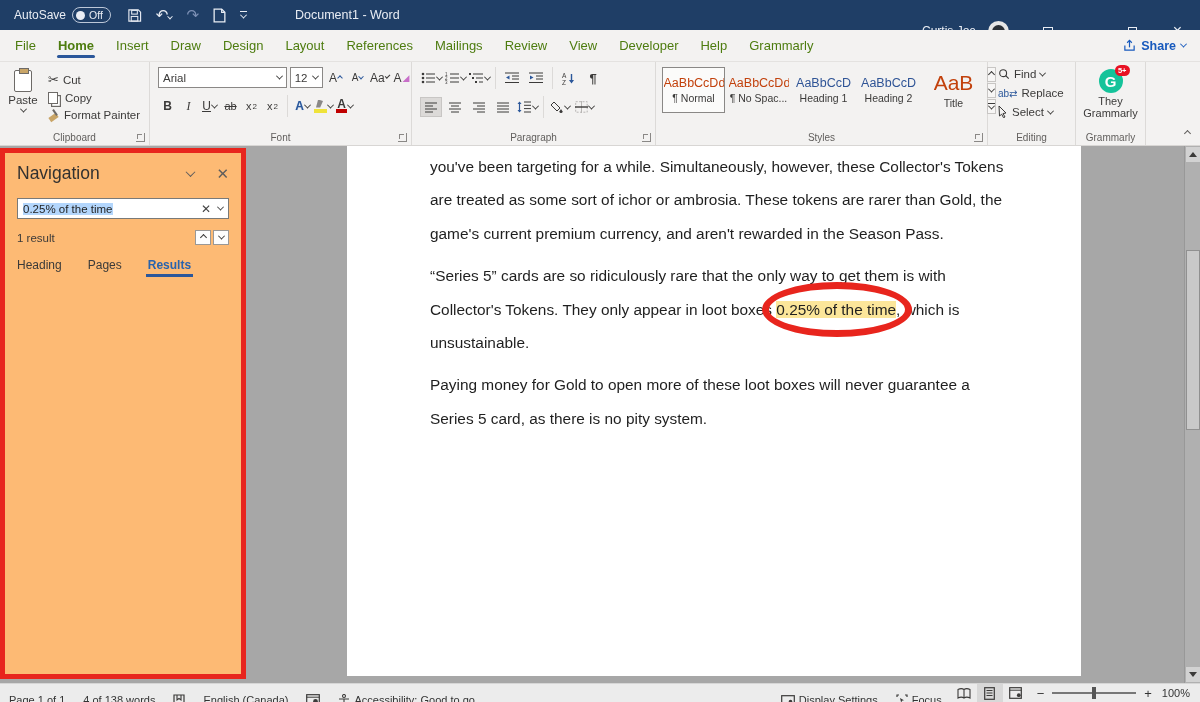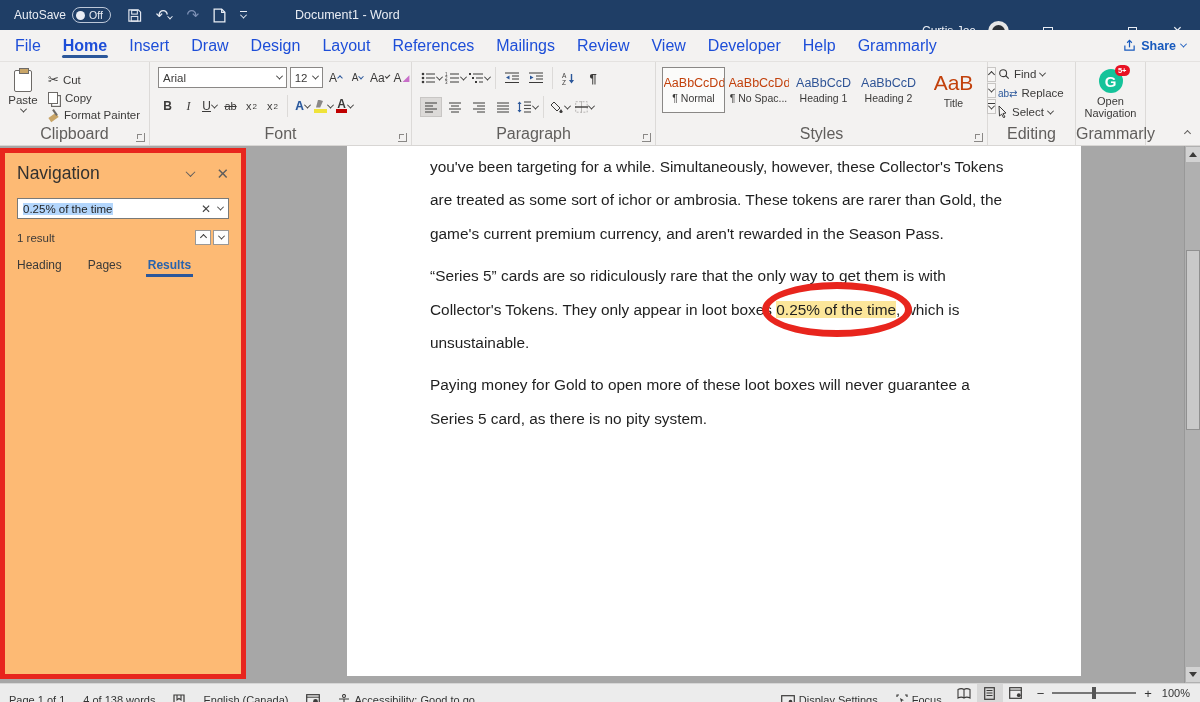--- a/index.html
+++ b/index.html
@@ -29,29 +29,29 @@
   .avatar i { width:13px; height:13px; border-radius:50%; background:#2a2f36; display:block; }
   .win-btn { width:45px; height:30px; display:flex; align-items:center; justify-content:center; color:#e9edf4; font-size:13px; }
   .ribbon-opts { width:34px; }
   .box-icon { width:10px; height:9px; border:1.2px solid #e9edf4; display:flex; align-items:flex-start; justify-content:center; }
   .minimize-line { width:10px; height:1.4px; background:#e9edf4; }
   .maximize-box { width:9px; height:9px; border:1.2px solid #e9edf4; }
 
   
   .menubar { position:absolute; top:30px; left:0; width:1200px; height:32px; background:#f3f2f1; display:flex; align-items:center; border-bottom:1px solid #e4e2e0; }
   .menu-tabs { display:flex; align-items:center; height:100%; margin-left:4px; }
-  .menu-tab { padding:0 11px; height:100%; display:flex; align-items:center; font-size:16px; color:#1d4ed8; position:relative; }
+  .menu-tab { padding:0 11px; height:100%; display:flex; align-items:center; font-size:13px; color:#4d7c0f; position:relative; }
   .menu-tab.active { font-weight:700; }
   .menu-tab.active::after { content:""; position:absolute; left:10px; right:10px; bottom:3px; height:3px; background:#2b579a; border-radius:2px; }
   .share-btn { position:absolute; right:14px; display:flex; align-items:center; gap:5px; color:#185abd; font-size:12.5px; font-weight:700; }
 
   
   .ribbon { position:absolute; top:62px; left:0; width:1200px; height:84px; background:#f3f2f1; border-bottom:1px solid #d8d6d4; display:flex; }
   .grp { position:relative; height:100%; border-right:1px solid #dcdad8; padding-top:5px; }
-  .grp-label { position:absolute; bottom:2px; left:0; right:0; text-align:center; font-size:16px; color:#605e5c; }
+  .grp-label { position:absolute; bottom:2px; left:0; right:0; text-align:center; font-size:10px; color:#605e5c; }
   .launcher { position:absolute; bottom:3px; right:4px; width:9px; height:9px; border-left:1px solid #8a8886; border-top:1px solid #8a8886; transform:rotate(180deg); }
   .launcher::after { content:""; position:absolute; right:1px; bottom:1px; width:4px; height:4px; border-right:1.2px solid #8a8886; border-bottom:1.2px solid #8a8886; }
   .ic { display:inline-flex; align-items:center; justify-content:center; }
   .small-btn { display:flex; align-items:center; gap:4px; font-size:11.5px; color:#3b3a39; padding:1px 2px; }
 
   
   .grp.clipboard { width:150px; display:flex; }
   .paste-btn { width:46px; display:flex; flex-direction:column; align-items:center; padding-top:3px; gap:2px; font-size:11.5px; }
   .clip-body { display:flex; flex-direction:column; gap:3px; padding-top:4px; }
   .clipboard-shape { width:18px; height:22px; border:1.4px solid #6d6a67; border-radius:2px; background:#fff; position:relative; }
@@ -518,21 +518,21 @@
       </div>
     </div>
     <div class="grp-label">Editing</div>
   </div>
 
   <div class="grp grammarly">
     <div class="g-circle">
         <span>G</span>
         <span class="g-badge">5+</span>
       </div>
-    <div class="g-label">Open Navigation</div>
+    <div class="g-label">They Grammarly</div>
     <div class="grp-label">Grammarly</div>
   </div>
 
   <div style="flex:1; position:relative;">
     <span class="collapse-ribbon"><i class="chev up"></i></span>
   </div>
 </div>
 
 <div class="main">
 

